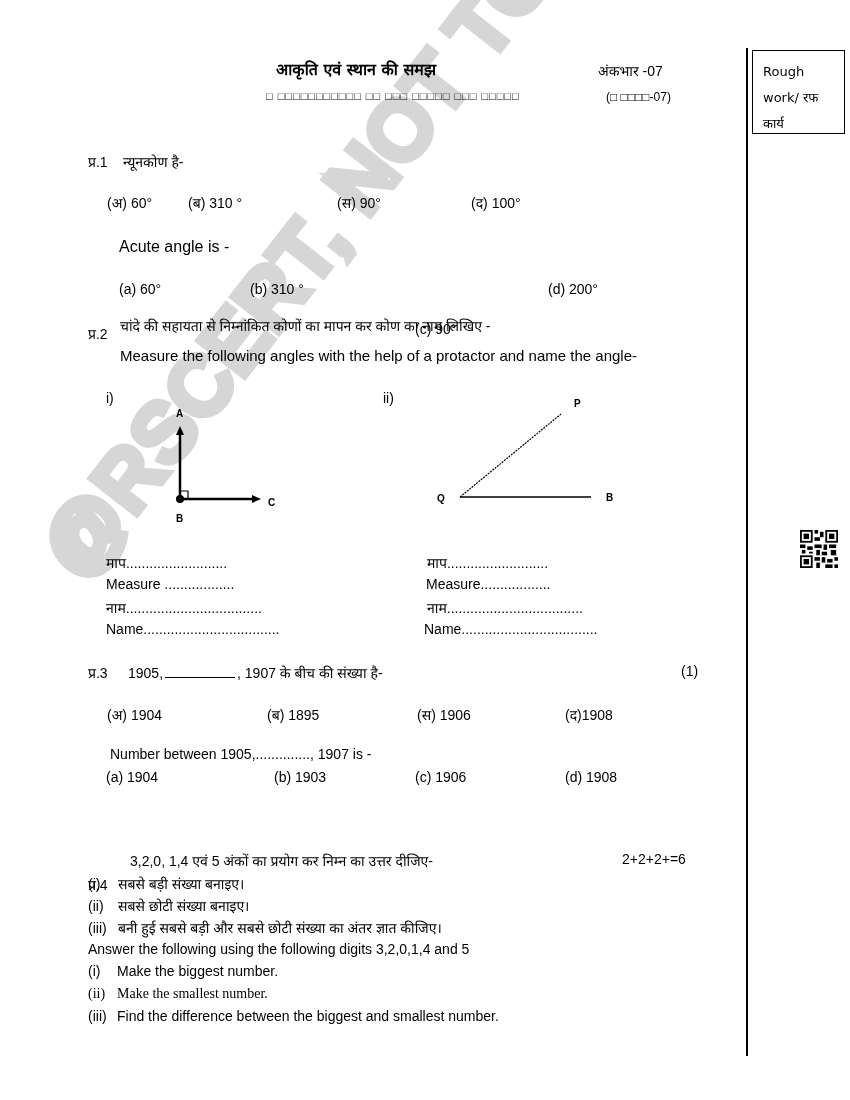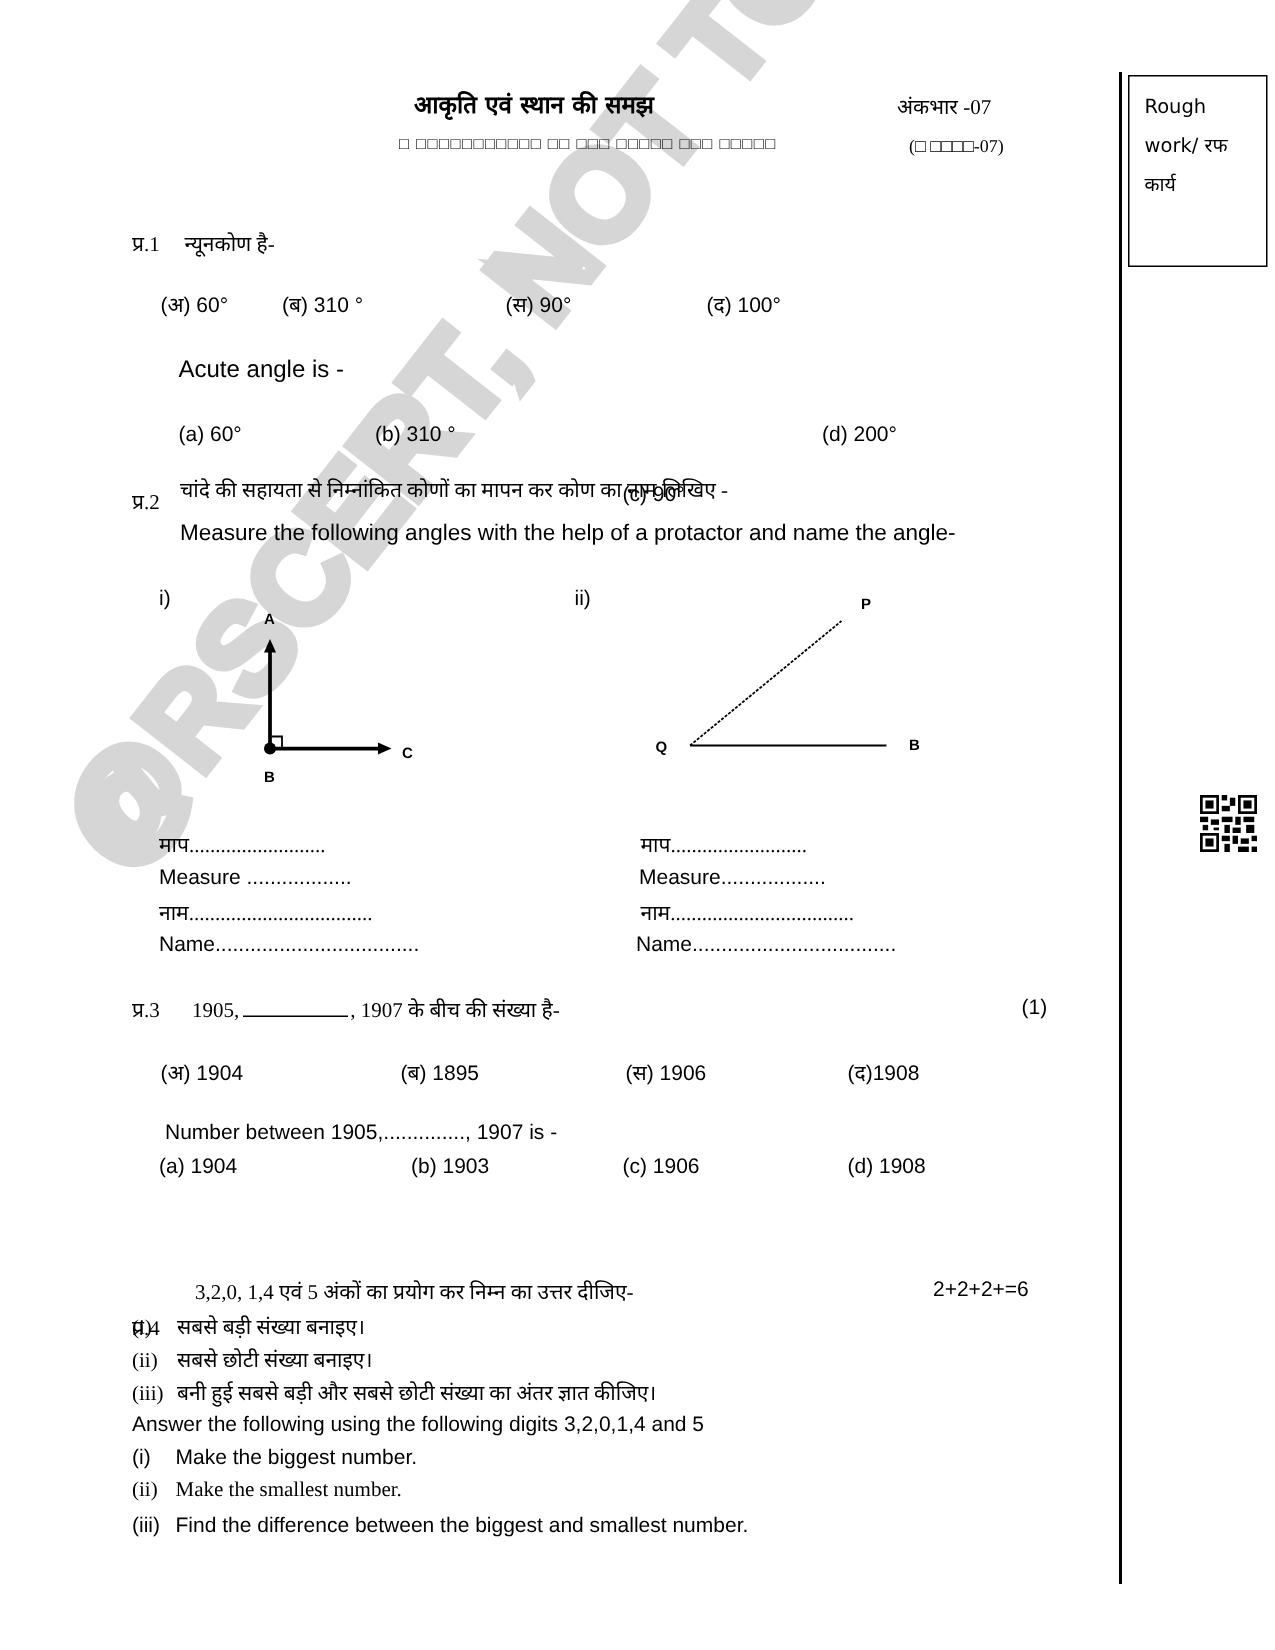--- a/index.html
+++ b/index.html
@@ -1,25 +1,25 @@
 <!DOCTYPE html>
 <html><head>
   <meta charset="utf-8">
   <style>
     * { margin: 0; padding: 0; box-sizing: border-box; }
     html, body { width: 850px; height: 1100px; background: #ffffff; overflow: hidden; }
     body { position: relative; font-family: "Liberation Sans", "DejaVu Sans", sans-serif; color: #000; }
     .abs { position: absolute; white-space: nowrap; }
     .title { font-family: "DejaVu Sans", sans-serif; font-size: 16px; font-weight: bold; }
-    .hi { font-family: Liberation Serif, serif; font-size: 14px; }
+    .hi { font-family: Liberation Sans, sans-serif; font-size: 14px; }
     .en { font-family: "Liberation Sans", sans-serif; font-size: 16px; }
     .sm { font-size: 14px; }
     .label-pt { font-family: "Liberation Sans", sans-serif; font-size: 10px; font-weight: bold; }
     .vline { position: absolute; left: 746px; top: 48px; width: 2px; height: 1008px; background: #000; }
-    .rough-box { position: absolute; left: 752px; top: 50px; width: 93px; height: 128px; border: 1.5px solid #000; padding: 8px 10px; font-family: "DejaVu Sans", sans-serif; font-size: 13px; line-height: 26px; }
+    .rough-box { position: absolute; left: 752px; top: 50px; width: 93px; height: 84px; border: 1.5px solid #000; padding: 8px 10px; font-family: "DejaVu Sans", sans-serif; font-size: 13px; line-height: 26px; }
     .qr { position: absolute; left: 800px; top: 530px; width: 38px; height: 38px; }
     .watermark { position: absolute; left: 60px; top: 520px; font-family: "Liberation Sans", sans-serif; font-size: 80px; font-weight: normal; color: transparent; -webkit-text-stroke: 10px #c9c9c9; transform: rotate(-52deg); transform-origin: left center; letter-spacing: 2px; opacity: 0.75; white-space: nowrap; pointer-events: none; }
     .blank { display: inline-block; width: 70px; border-bottom: 1px solid #000; margin: 0 2px; vertical-align: baseline; }
     svg { position: absolute; overflow: visible; }
   </style>
 </head>
 <body>
 
 <div class="watermark">@RSCERT, NOT TO BE PUBLISHED</div>
 

